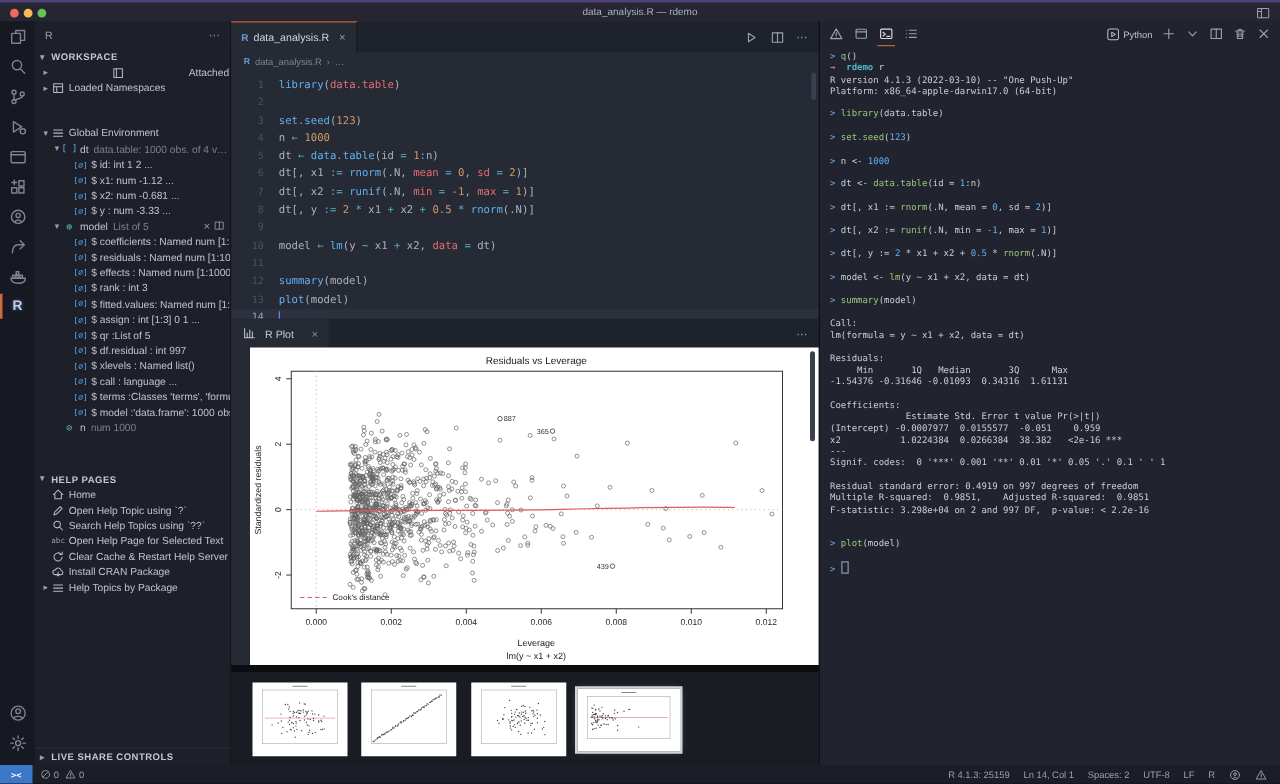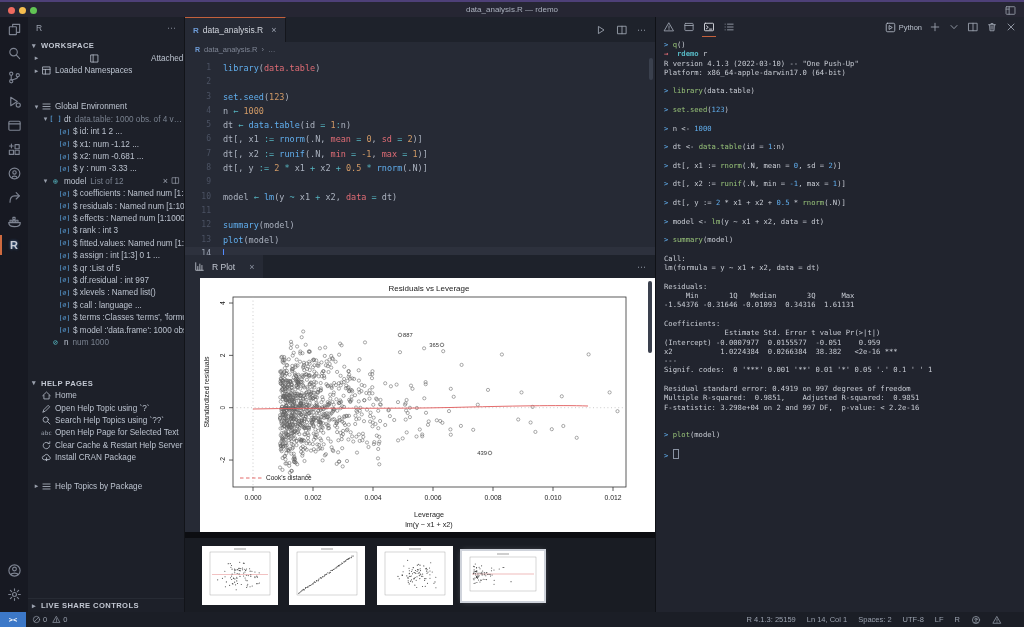--- a/index.html
+++ b/index.html
@@ -99,21 +99,21 @@
   .t-a{color:#e06c75;font-weight:bold}.t-d{color:#56b6c2;font-weight:bold}
   .t-cursor{display:inline-block;width:4px;height:7.5px;border:1px solid #8a93a3;vertical-align:-1px;}
 
   
   .statusbar{position:absolute;left:0;top:612px;width:1024px;height:15px;background:#1b1e26;
              display:flex;align-items:center;font-size:7.5px;color:#9aa1ae;}
   .remote-chip{width:26px;height:15px;background:#3c78c8;color:#fff;display:flex;align-items:center;justify-content:center;
                font-family:"DejaVu Sans Mono",monospace;font-size:7px;font-weight:bold;}
   .sb-left{display:flex;align-items:center;gap:7px;margin-left:6px;}
   .sb-prob{display:flex;align-items:center;gap:2px;}
-  .sb-right{margin-left:auto;display:flex;align-items:center;gap:11px;padding-right:22px;}
+  .sb-right{margin-left:auto;display:flex;align-items:center;gap:11px;padding-right:10px;}
 </style>
 </head>
 <body>
 
 <div class="window">
 
   <div class="titlebar">
     <div class="lights">
       <div class="light l-close"></div>
       <div class="light l-min"></div>
@@ -294,21 +294,21 @@
         </div>
         <div class="trow" style="padding-left: 22px;">
           <span class="chv"></span>
           <span class="ic i11 glyph fieldg">[∅]</span>
           <span class="tl">$ y : num -3.33 ...</span>
         </div>
         <div class="trow" style="padding-left: 13px;">
           <span class="chv">▾</span>
           <span class="ic i11 glyph structg">⊕</span>
           <span class="tl">model</span>
-          <span class="tm">List of 12</span>
+          <span class="tm">List of 5</span>
           <span class="acts">
             <span style="font-size: 9px;">×</span>
             <span class="ic" style="width: 9px; height: 9px;">
               <svg viewBox="0 0 16 16">
                 <rect x="2.5" y="3" width="11" height="10"></rect>
                 <path d="M8 3v10"></path>
               </svg>
             </span>
           </span>
         </div>
@@ -431,21 +431,21 @@
           <div class="trow" style="padding-left: 4px;">
             <span class="chv"></span>
             <span class="ic i11">
               <svg viewBox="0 0 16 16">
                 <path d="M4.4 11.2a2.7 2.7 0 0 1 .4-5.4 3.4 3.4 0 0 1 6.6.6 2.4 2.4 0 0 1-.6 4.8z"></path>
                 <path d="M8 8.2v4.4M6.4 11l1.6 1.6L9.6 11"></path>
               </svg>
             </span>
             <span class="tl">Install CRAN Package</span>
           </div>
-          <div class="trow" style="padding-left: 4px; margin-top: 16px;">
+          <div class="trow" style="padding-left: 4px;">
             <span class="chv">▸</span>
             <span class="ic i11">
               <svg viewBox="0 0 16 16">
                 <path d="M2.8 4.4h10.4M2.8 8h10.4M2.8 11.6h10.4"></path>
               </svg>
             </span>
             <span class="tl">Help Topics by Package</span>
           </div>
         </div>
     </div>

